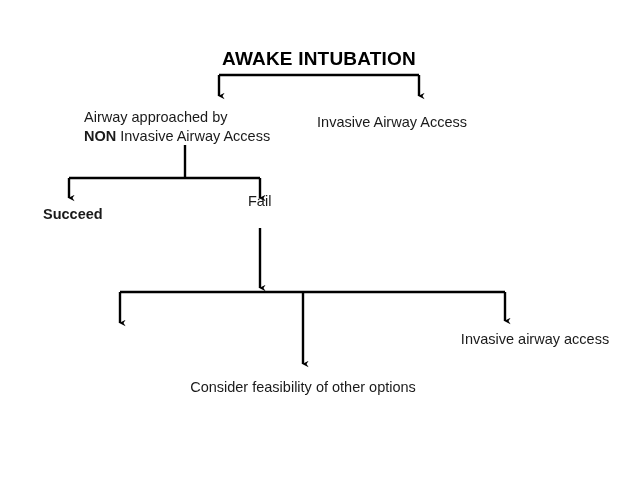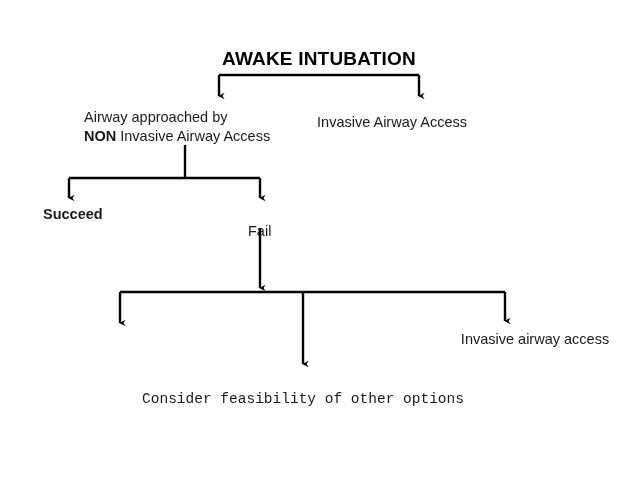--- a/index.html
+++ b/index.html
@@ -83,20 +83,20 @@
 
   <div class="node body-node" style="left:84px; top:108px;">
     <span>Airway approached by</span><br>
     <span class="strong-word">NON</span><span> Invasive Airway Access</span>
   </div>
 
   <div class="node body-node centered" style="left:392px; top:113px;">Invasive Airway Access</div>
 
   <div class="node body-node" style="left:43px; top:205px;font-weight:bold;">Succeed</div>
 
-  <div class="node body-node" style="left:248px; top:222px;">Fail</div>
+  <div class="node body-node" style="left:248px; top:192px;">Fail</div>
 
 
-  <div class="node body-node centered" style="left:303px; top:390px;font-family:Liberation Mono, monospace;">Consider feasibility of other options</div>
+  <div class="node body-node centered" style="left:303px; top:378px;">Consider feasibility of other options</div>
 
   <div class="node body-node centered" style="left:535px; top:330px;">Invasive airway access</div>
 
 </div>
 
 </body></html>

